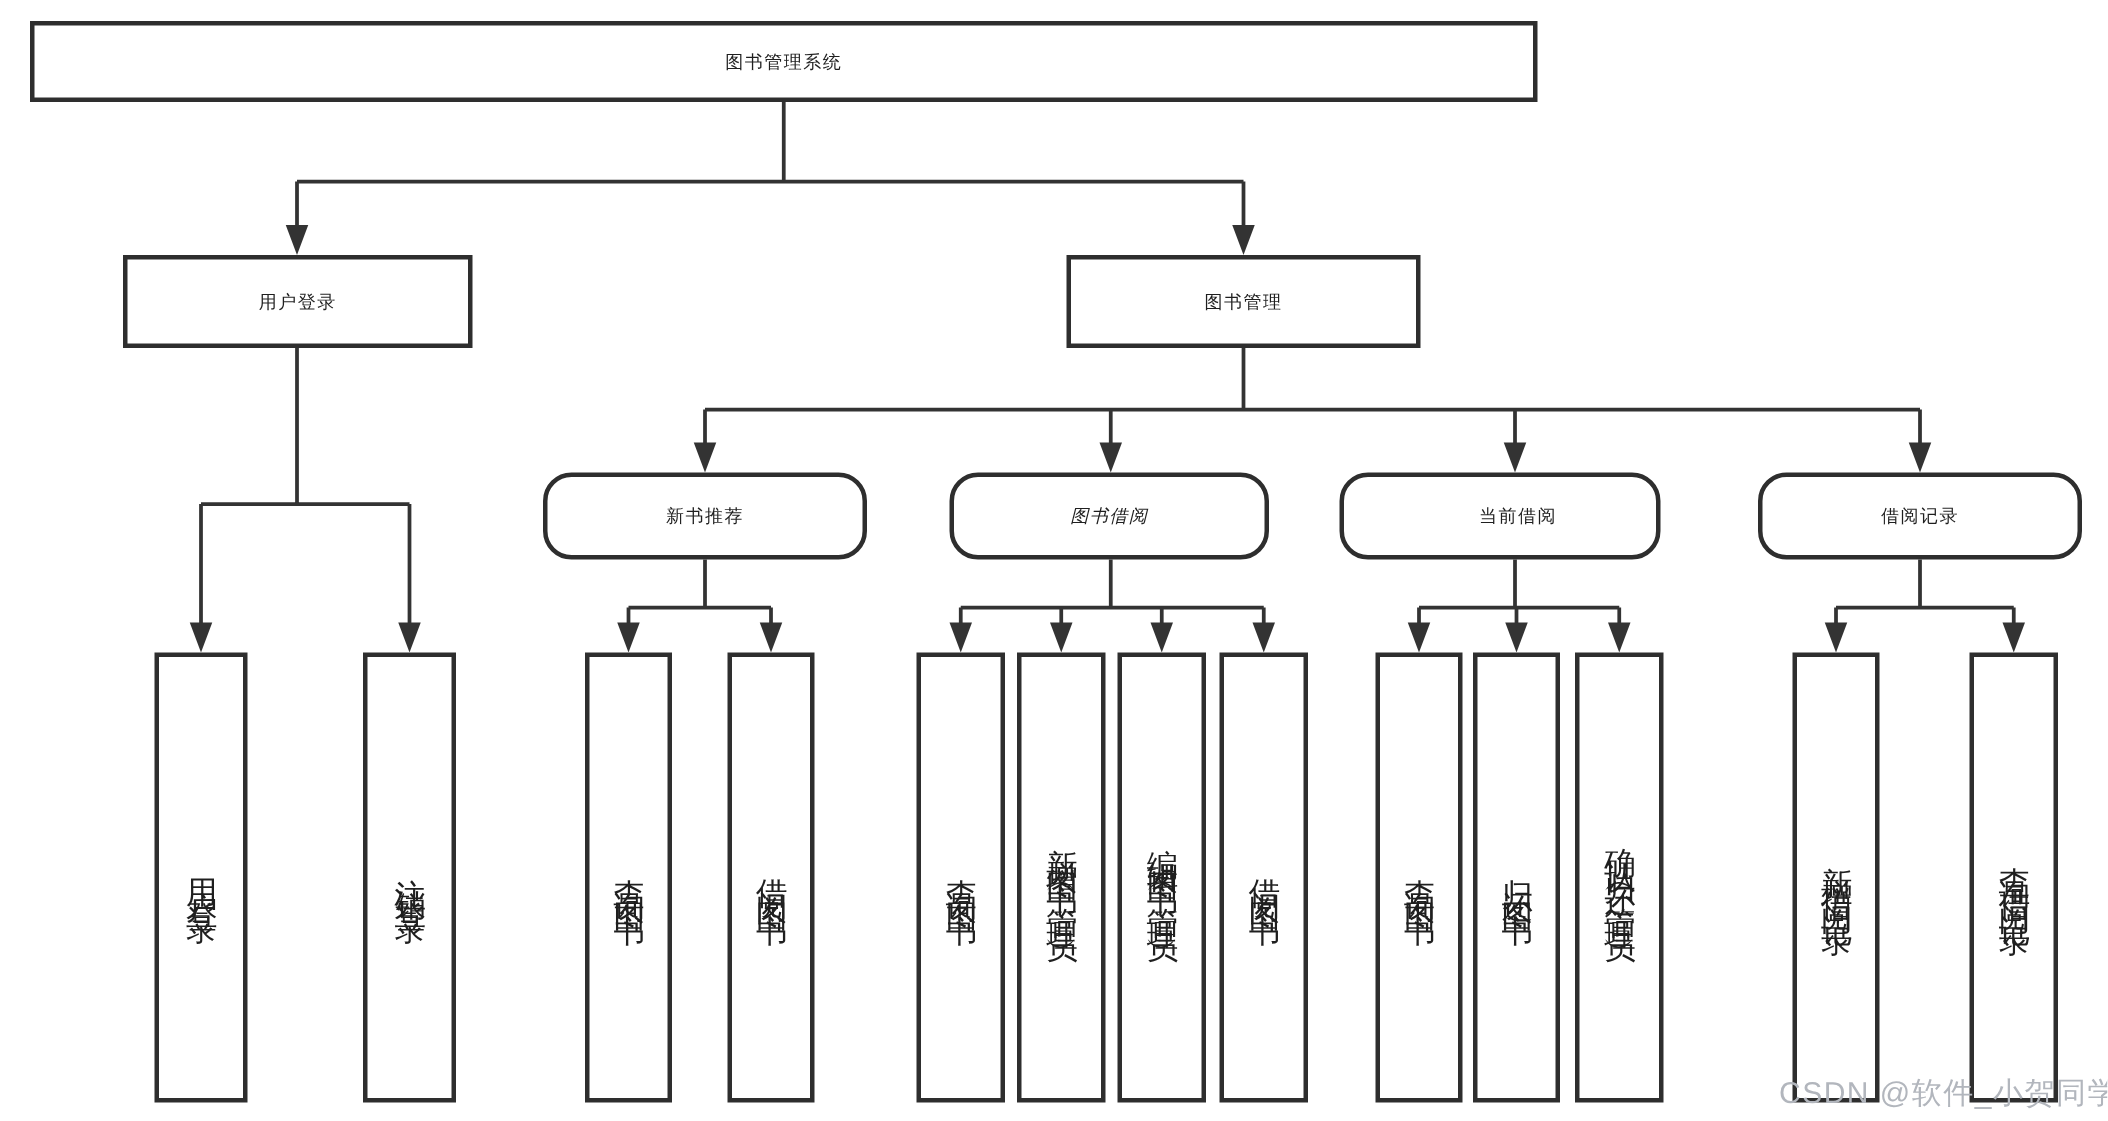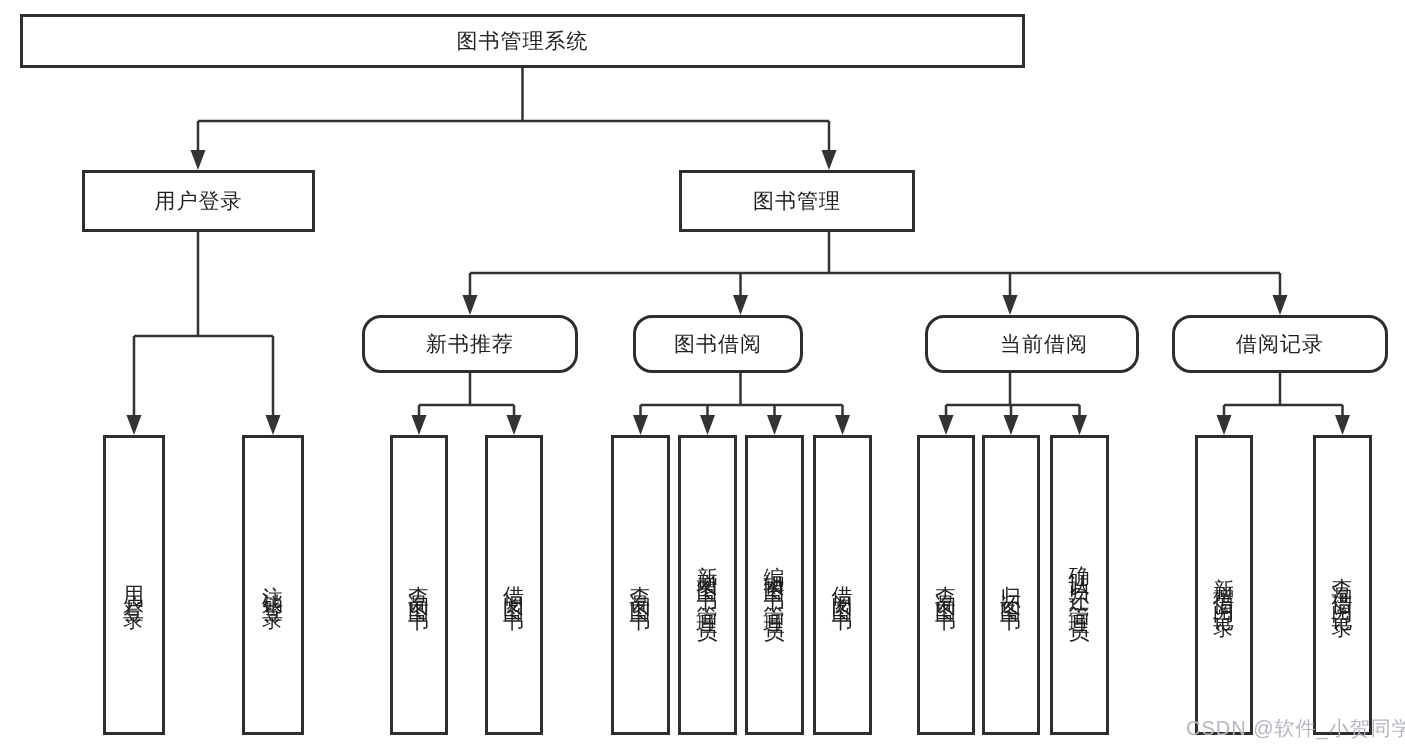--- a/index.html
+++ b/index.html
@@ -26,42 +26,42 @@
     position: absolute;
     box-sizing: border-box;
     border: 3px solid #2e2e2e;
     background: #ffffff;
     display: flex;
     align-items: center;
     justify-content: center;
     color: #1f1f1f;
   }
   .node.h {
-    font-size: 21px;
+    font-size: 12px;
     letter-spacing: 1px;
     white-space: nowrap;
   }
   .node.v {
     writing-mode: vertical-rl;
     text-orientation: mixed;
     font-size: 21px;
     letter-spacing: 8px;
     line-height: 1;
     white-space: nowrap;
   }
   
   .root-box   { left: 20px;   top: 14px;  width: 1005px; height: 54px; }
   
   .user-login { left: 82px;   top: 170px; width: 233px;  height: 62px; }
-  .book-mgmt  { left: 679px;  top: 170px; width: 236px;  height: 62px; }
+  .book-mgmt  { left: 711px;  top: 170px; width: 236px;  height: 62px; }
   
   .lv3        { top: 315px; height: 58px; border-radius: 19px; }
   .recommend  { left: 362px;  width: 216px; }
-  .borrow     { left: 633px;  width: 170px; }
-  .current    { left: 925px;  width: 214px; padding-left: 24px; }
+  .borrow     { left: 633px;  width: 213px; font-style: italic; }
+  .current    { left: 893px;  width: 214px; padding-left: 24px; }
   .records    { left: 1172px; width: 216px; }
   
   .lv4 { top: 435px; height: 300px; }
   .g1a { left: 103px;  width: 62px; }
   .g1b { left: 242px;  width: 62px; }
   .g2a { left: 390px;  width: 58px; }
   .g2b { left: 485px;  width: 58px; }
   .g3a { left: 611px;  width: 59px; }
   .g3b { left: 678px;  width: 59px; }
   .g3c { left: 745px;  width: 59px; }

